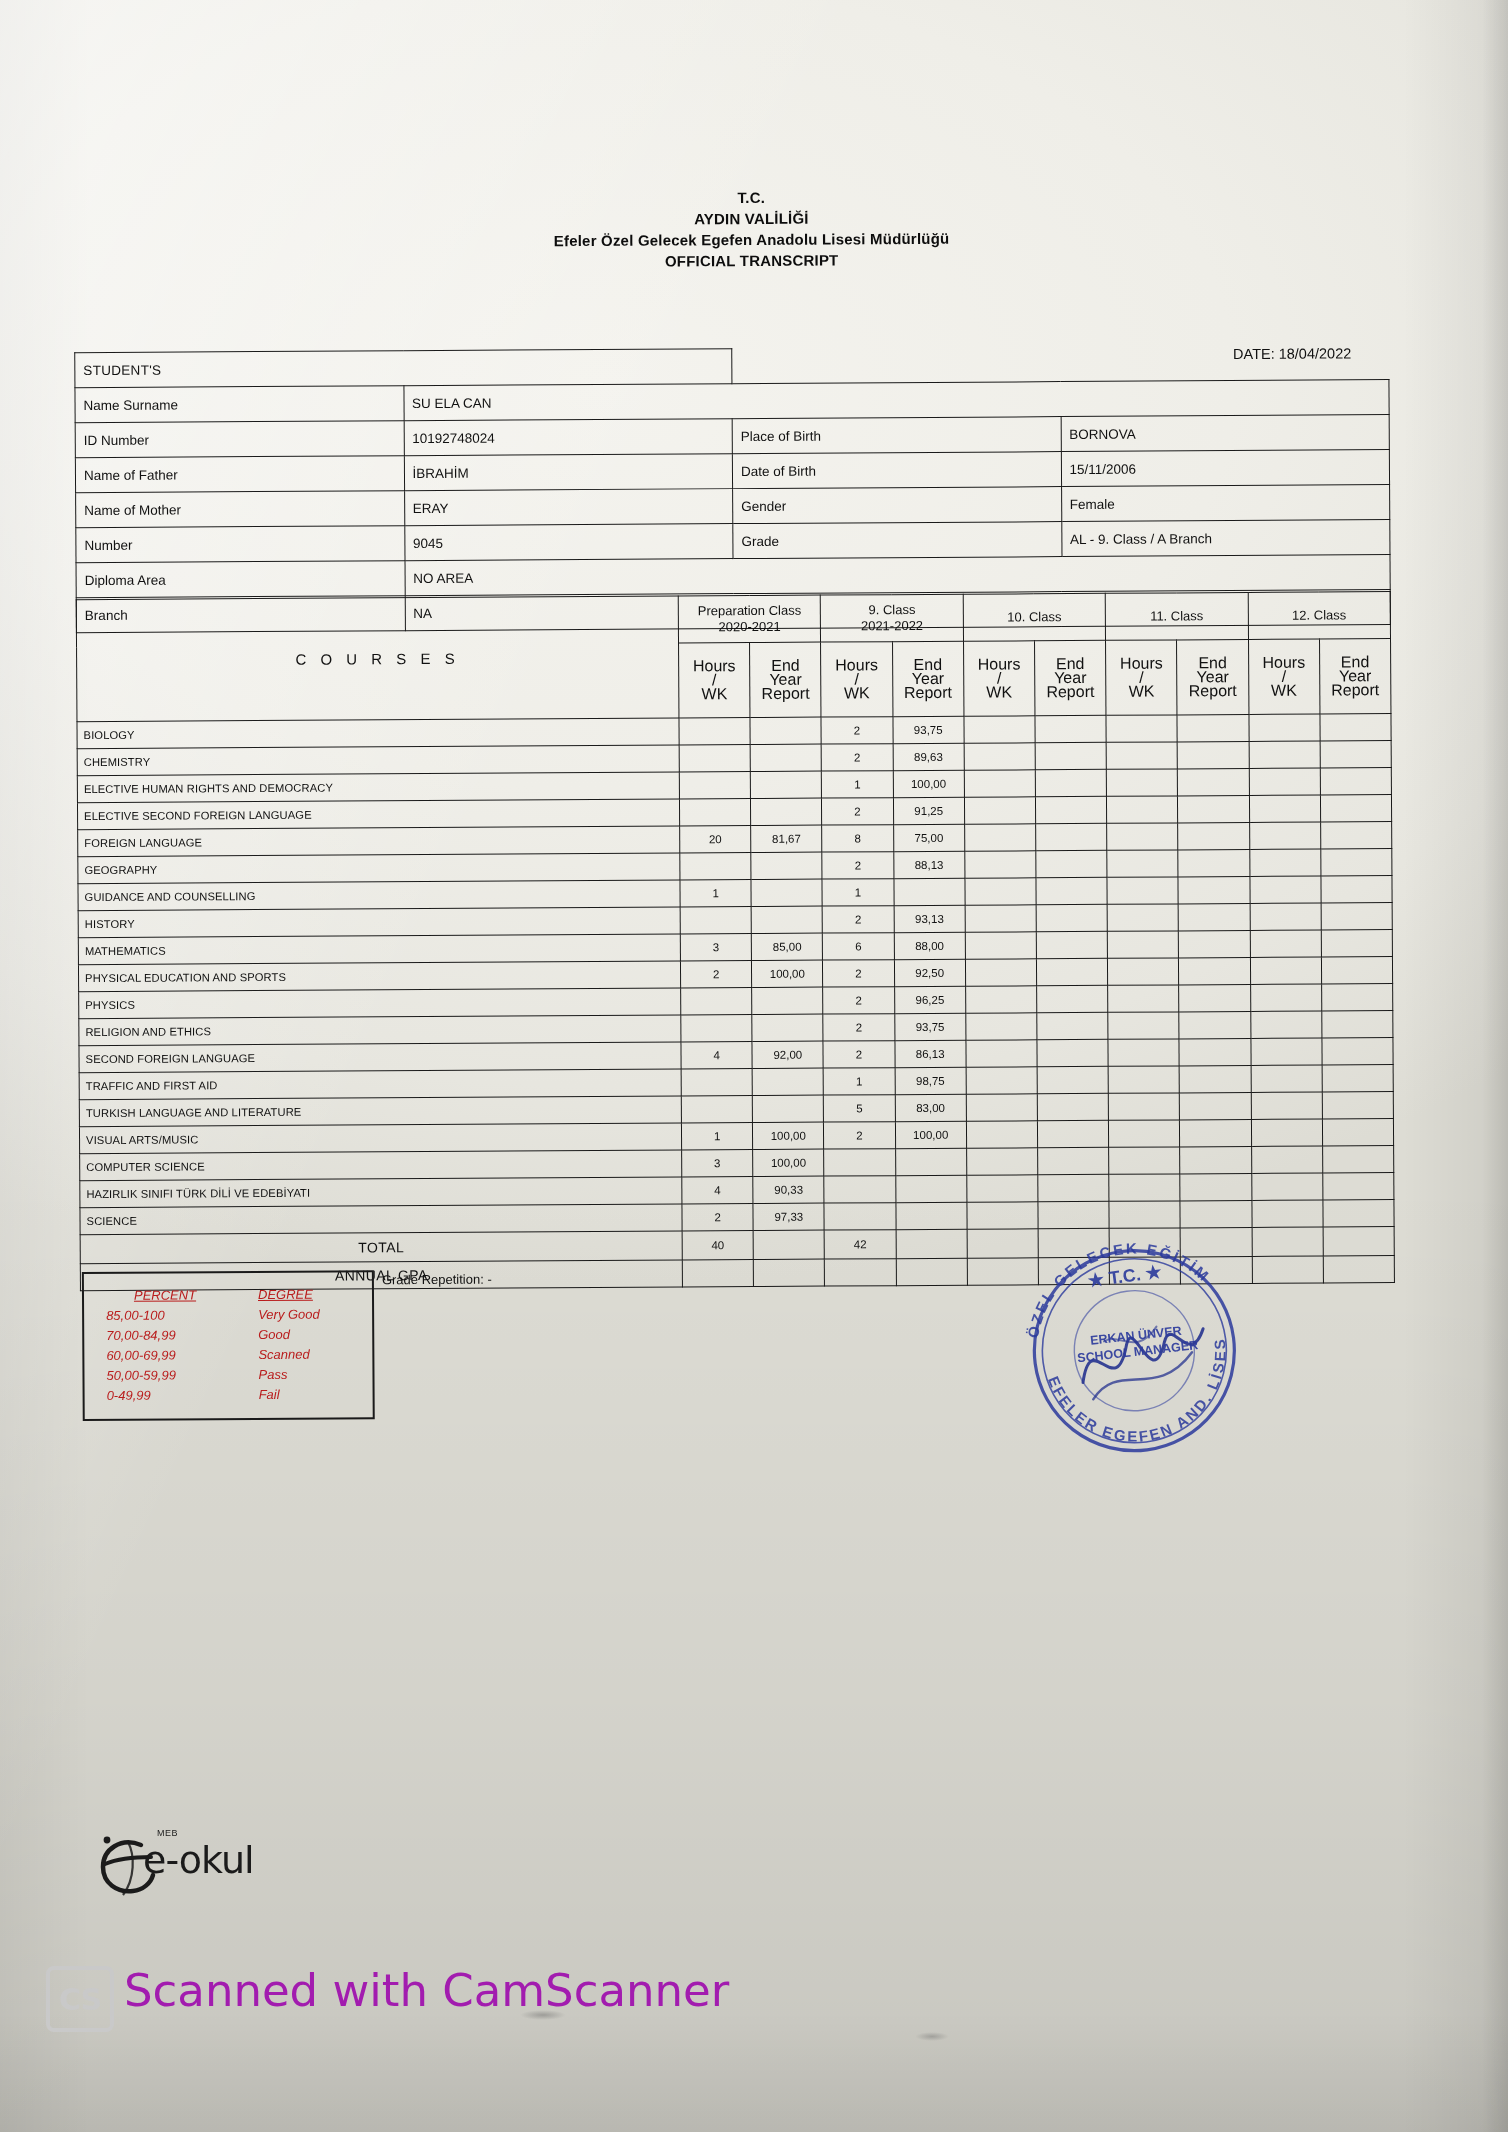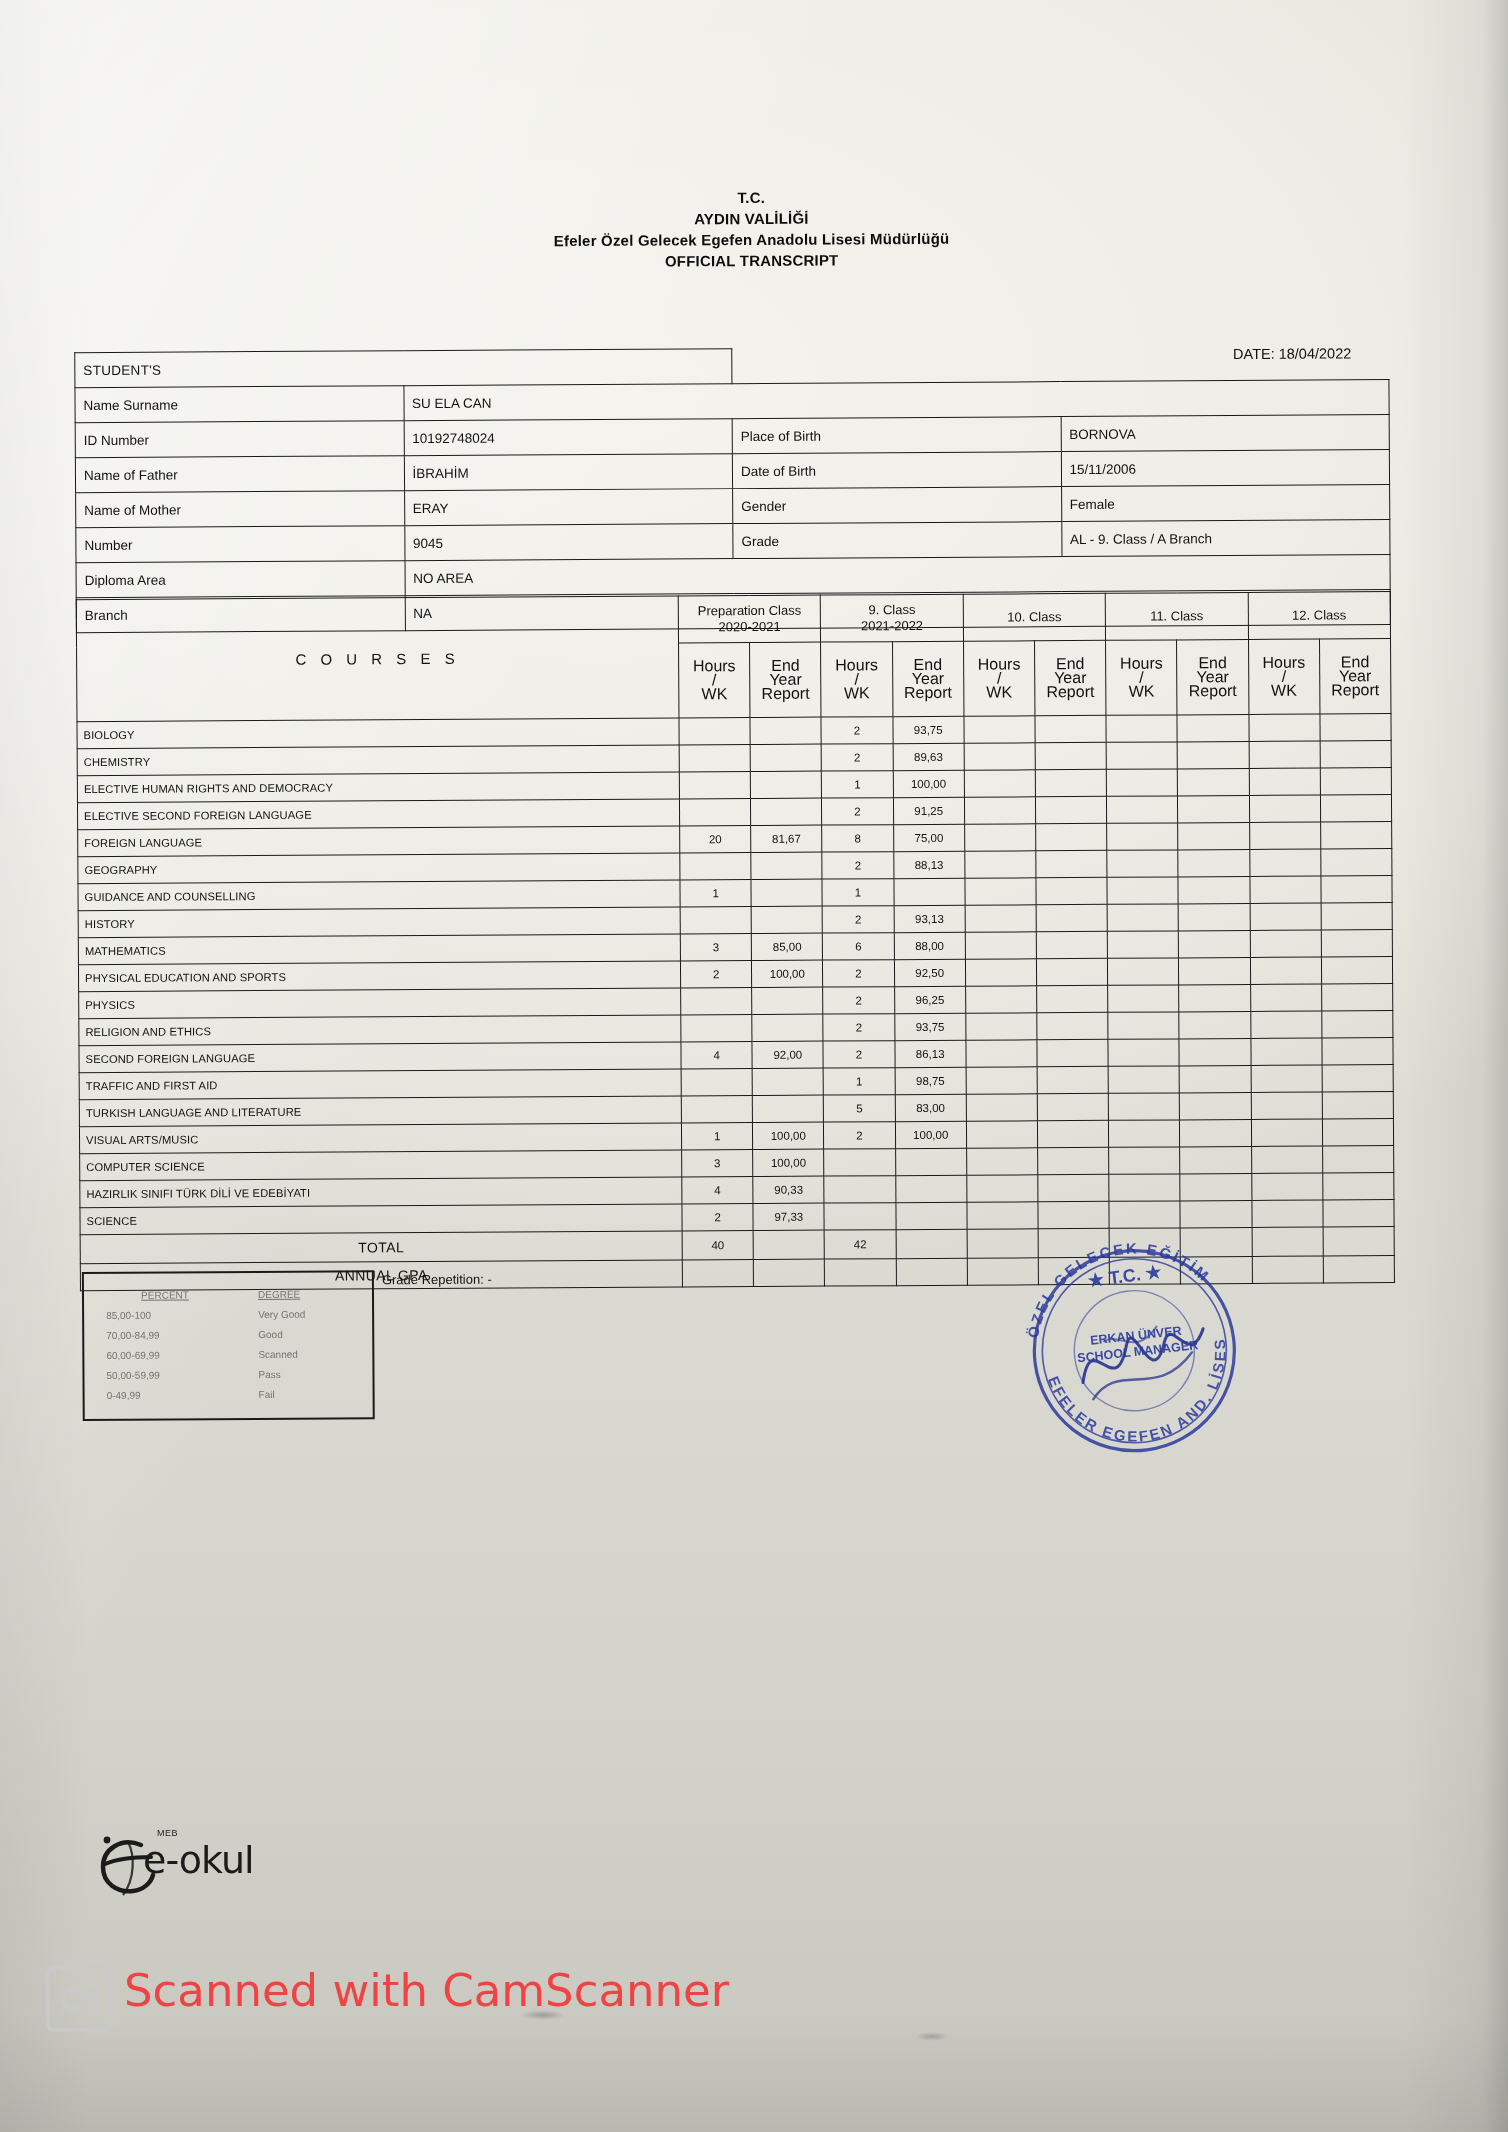--- a/index.html
+++ b/index.html
@@ -83,21 +83,21 @@
   td.totlabel{text-align:center;font-size:14px;background:#b6b6b6;letter-spacing:.4px;}
   td.gray{background:#b6b6b6;}
   td.gpalabel{text-align:center;font-size:14px;letter-spacing:.4px;}
 
   
   .legend{
     position:absolute;left:78px;top:1268px;width:288px;height:145px;
     border:2px solid #1a1a1a;
   }
   .legend table{border-collapse:collapse;margin:12px 0 0 22px;}
-  .legend td{font-size:10px;line-height:20px;padding:0 12px 0 0;color:#737373;}
+  .legend td{font-size:13px;line-height:20px;padding:0 12px 0 0;color:#b91c1c;font-style:italic;}
   .legend td.p{width:118px;padding-right:34px;}
   .legend td.d{text-align:left;}
   .legend .hdr{text-decoration:underline;}
   .legend td.p.hdr{text-align:center;padding-right:34px;}
 
   .grade-rep{position:absolute;left:378px;top:1270px;font-size:13px;color:#111;}
 
   
   .stamp{
     position:absolute;left:1005px;top:1228px;width:250px;height:250px;
@@ -122,21 +122,21 @@
 
   
   .cs-wm{position:absolute;left:46px;top:1962px;width:720px;height:72px;}
   .cs-badge{
     position:absolute;left:0;top:4px;width:60px;height:58px;border:4px solid #c9c9c9;
     border-radius:8px;color:#c9c9c9;font-size:30px;font-weight:bold;
     display:flex;align-items:center;justify-content:center;letter-spacing:-1px;
     font-family:"DejaVu Sans", sans-serif;
   }
   .cs-text{
-    position:absolute;left:78px;top:2px;font-size:45px;color:#ef4444;
+    position:absolute;left:78px;top:2px;font-size:45px;color:#a21caf;
     font-family:"DejaVu Sans", sans-serif;letter-spacing:0px;white-space:nowrap;
   }
   .smudge{position:absolute;left:520px;top:2010px;width:46px;height:10px;
     background:radial-gradient(ellipse at center, rgba(90,90,90,.40) 0%, rgba(90,90,90,0) 70%);}
   .smudge2{position:absolute;left:915px;top:2032px;width:34px;height:9px;
     background:radial-gradient(ellipse at center, rgba(90,90,90,.35) 0%, rgba(90,90,90,0) 70%);}
 </style>
 </head>
 <body>
 

